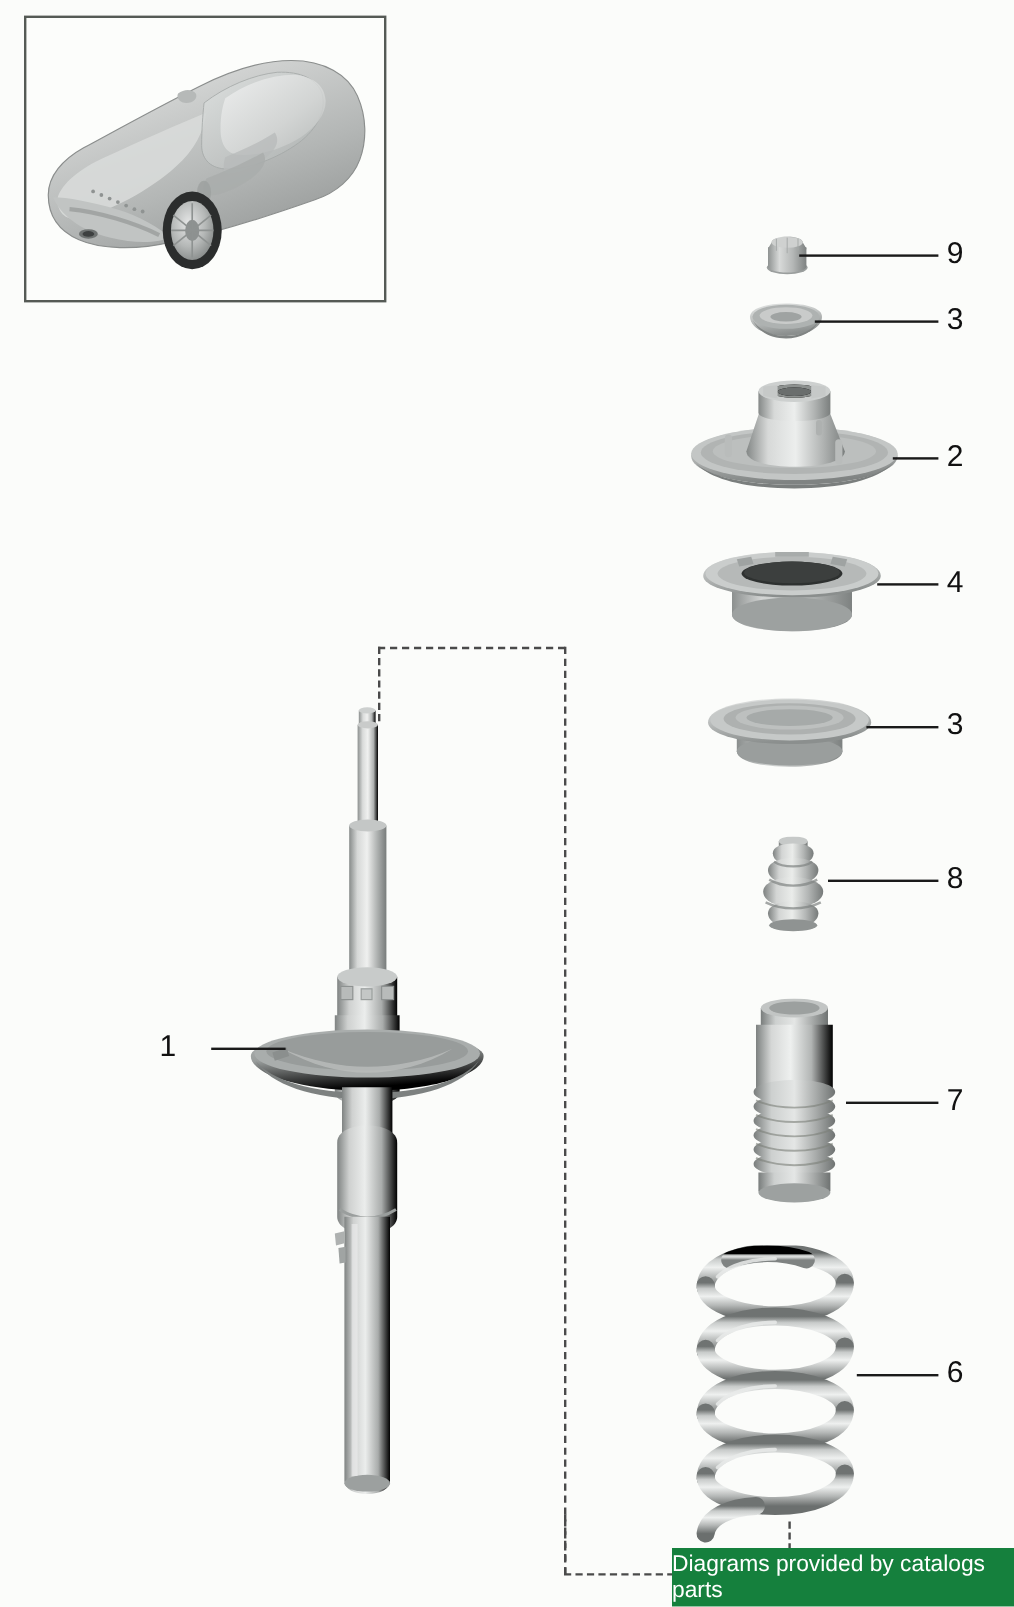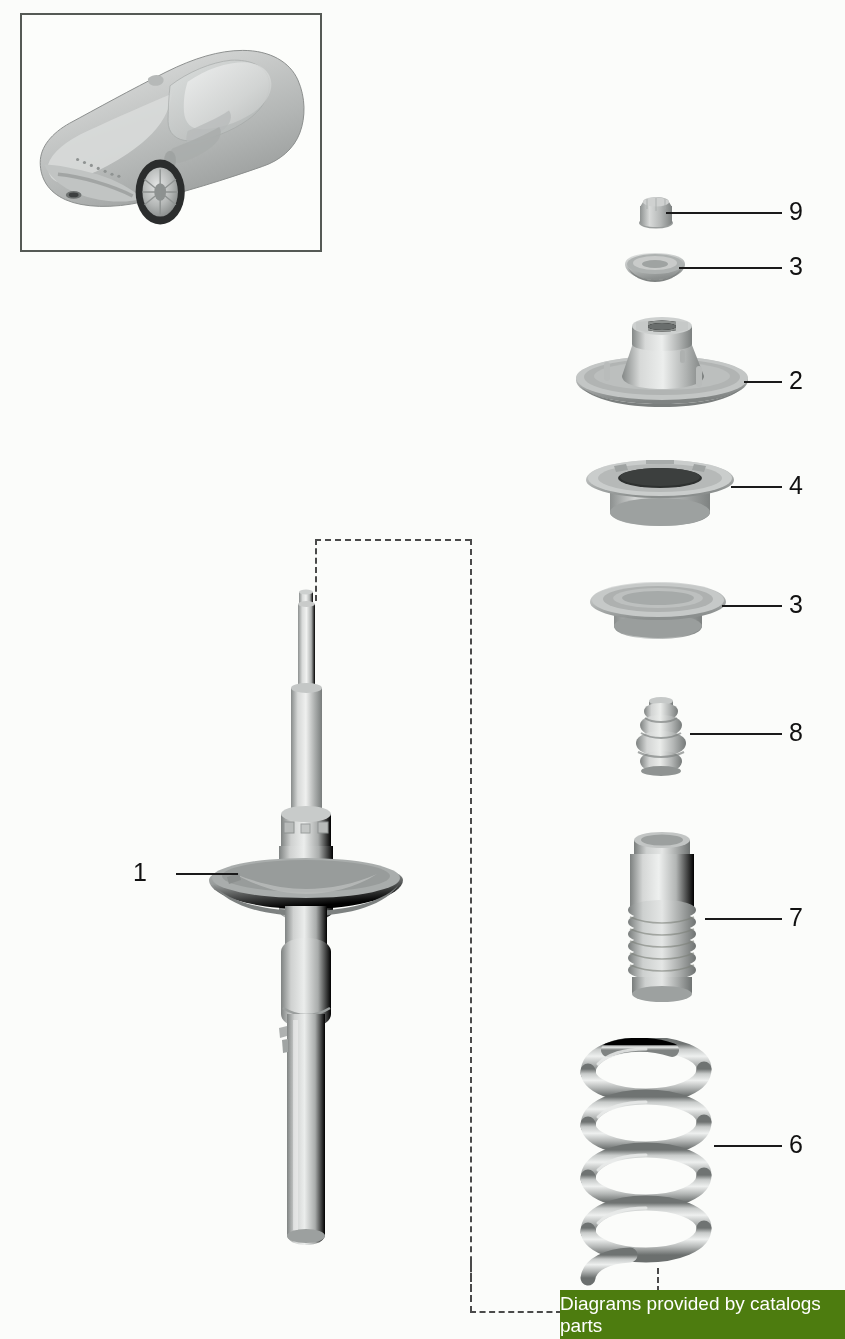--- a/index.html
+++ b/index.html
@@ -65,21 +65,21 @@
     border-left: 2px dashed #4a4a4a;
   }
 
   
   #watermark {
     position: absolute;
     left: 560px;
     top: 1290px;
     width: 285px;
     height: 49px;
-    background: #4d7c0f;
+    background: #15803d;
     color: #ffffff;
     font-family: "Liberation Sans", sans-serif;
     font-size: 19px;
     display: flex;
     align-items: center;
     justify-content: center;
     box-sizing: border-box;
   }
 </style>
 </head>

